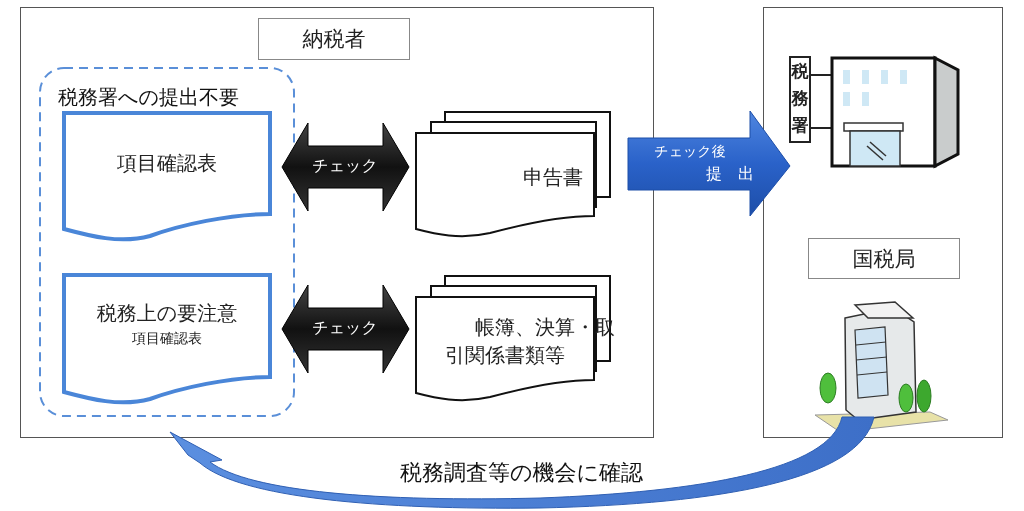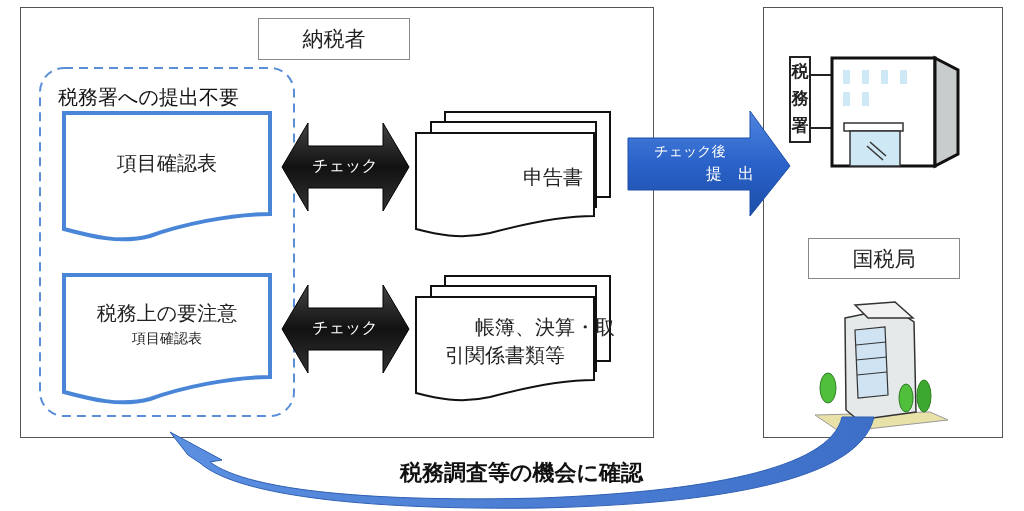--- a/index.html
+++ b/index.html
@@ -108,13 +108,13 @@
 <div class="txt" style="left:416px;top:314px;width:178px;font-size:20px;margin-left:40px;">帳簿、決算・取</div>
 <div class="txt" style="left:416px;top:342px;width:178px;font-size:20px;">引関係書類等</div>
 
 <div class="txt" style="left:628px;top:143px;width:124px;font-size:14px;color:#fff;">チェック後</div>
 <div class="txt" style="left:628px;top:164px;width:124px;font-size:16px;color:#fff;padding-left:40px;">提　出</div>
 
 <div class="txt" style="left:790px;top:60px;width:20px;font-size:17px;font-weight:bold;">税</div>
 <div class="txt" style="left:790px;top:87px;width:20px;font-size:17px;font-weight:bold;">務</div>
 <div class="txt" style="left:790px;top:114px;width:20px;font-size:17px;font-weight:bold;">署</div>
 
-<div class="txt" style="left:400px;top:458px;font-size:22px;font-weight:bold;color:#111;">税務調査等の機会に確認</div>
+<div class="txt" style="left:400px;top:458px;font-size:22px;font-weight:normal;color:#111;">税務調査等の機会に確認</div>
 
 </body></html>

